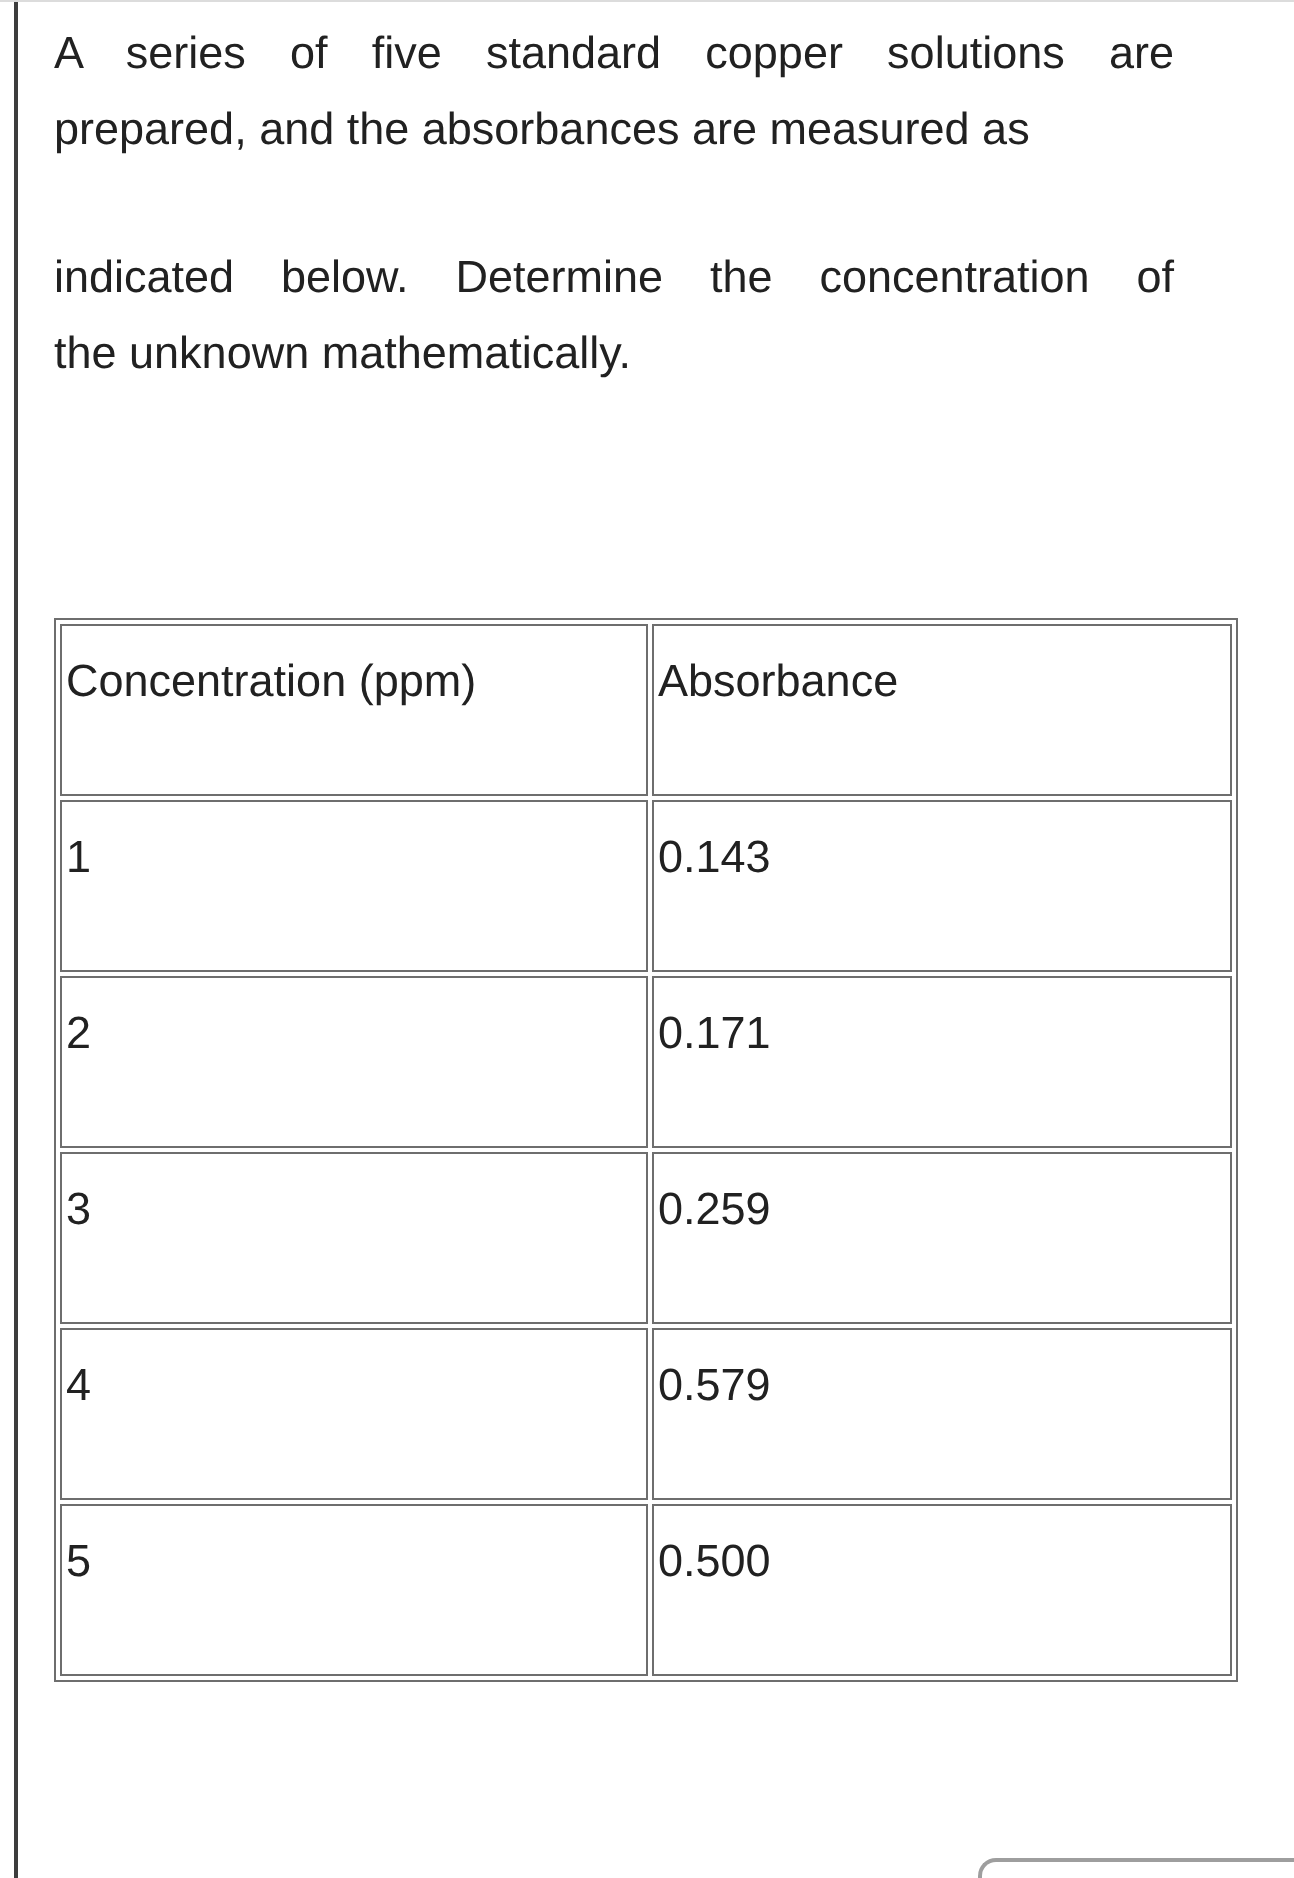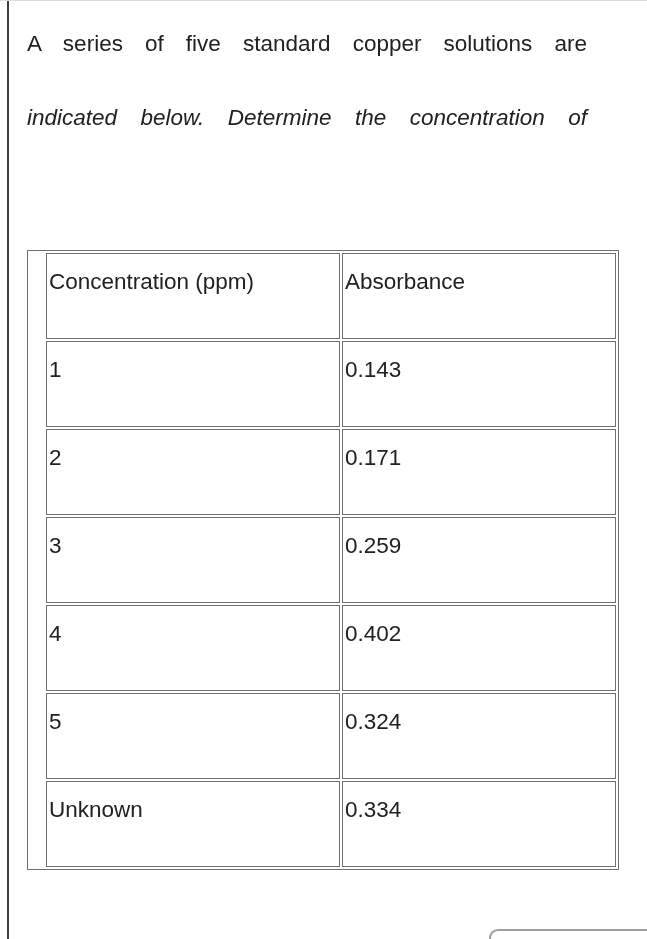--- a/index.html
+++ b/index.html
@@ -21,51 +21,49 @@
     position: absolute;
     left: 7px;
     top: 0;
     width: 2px;
     height: 939px;
     background: #3d3d3d;
   }
   .content {
     position: absolute;
     left: 27px;
-    top: 24px;
+    top: 7px;
     width: 592px;
   }
   .para {
     width: 560px;
     margin: 0;
   }
   .para.second {
     margin-top: 36px;
-    font-style: italic;
   }
   .line {
     font-size: 22.5px;
     line-height: 38px;
     height: 38px;
     white-space: nowrap;
     text-align: left;
     color: #212121;
   }
   .line.jl {
     text-align: justify;
     text-align-last: justify;
   }
   table.data-table {
     margin-top: 113px;
     width: 592px;
     border: 1px solid #6e6e6e;
     border-collapse: separate;
     border-spacing: 2px;
     table-layout: fixed;
-    padding-left: 16px;
   }
   table.data-table th,
   table.data-table td {
     border: 1px solid #6e6e6e;
     box-sizing: border-box;
     height: 86px;
     padding: 15px 4px 0 2px;
     vertical-align: top;
     text-align: left;
     font-weight: normal;
@@ -91,24 +89,26 @@
 </head>
 <body>
 
 <div class="page">
   <div class="left-rule"></div>
 
   <div class="content">
 
     <div class="para first">
       <div class="line jl">A series of five standard copper solutions are</div>
+      <div class="line">prepared, and the absorbances are measured as</div>
     </div>
 
     <div class="para second">
       <div class="line jl">indicated below. Determine the concentration of</div>
+      <div class="line">the unknown mathematically.</div>
     </div>
 
     <table class="data-table">
       <tbody>
           <tr>
         <th class="col-concentration">Concentration (ppm)</th>
         <th class="col-absorbance">Absorbance</th>
       </tr>
       <tr>
         <td>1</td>
@@ -117,29 +117,25 @@
       <tr>
         <td>2</td>
         <td>0.171</td>
       </tr>
       <tr>
         <td>3</td>
         <td>0.259</td>
       </tr>
       <tr>
         <td>4</td>
-        <td>0.402</td>
+        <td>0.579</td>
       </tr>
       <tr>
         <td>5</td>
-        <td>0.324</td>
-      </tr>
-      <tr>
-        <td>Unknown</td>
-        <td>0.334</td>
+        <td>0.500</td>
       </tr>
     </tbody>
       </table>
 
   </div>
 
   <div class="scroll-corner"></div>
 </div>
 
 </body></html>

